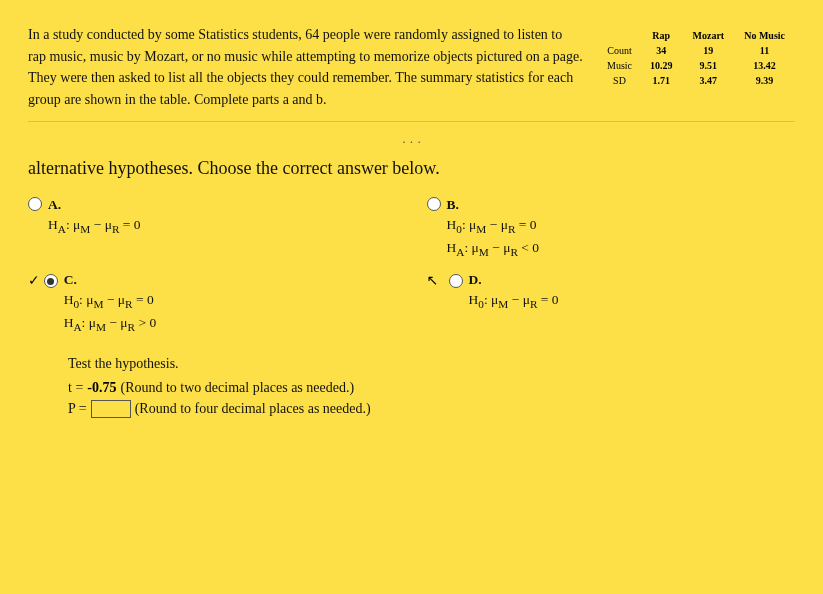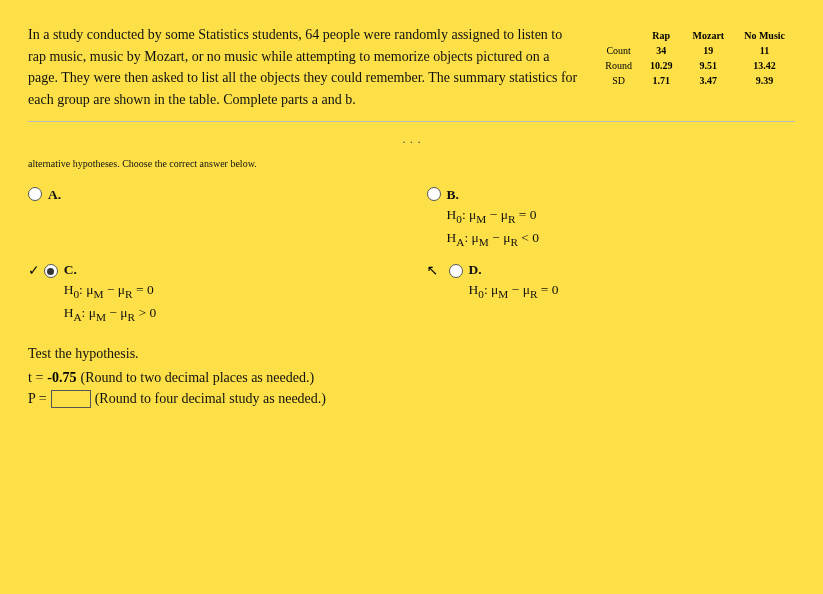--- a/index.html
+++ b/index.html
@@ -72,21 +72,21 @@
       border-top: 1px solid #bbb;
       margin: 10px 0 12px 0;
     }
     .ellipsis-row {
       text-align: center;
       margin-bottom: 8px;
       color: #555;
       font-size: 13px;
     }
     .alt-hypotheses-label {
-      font-size: 10px;
+      font-size: 18px;
       color: #111;
       margin-bottom: 16px;
     }
     .options-grid {
       display: grid;
       grid-template-columns: 1fr 1fr;
       gap: 10px 30px;
       margin-bottom: 20px;
     }
     .option {
@@ -123,20 +123,21 @@
     }
     .option-label .letter {
       font-weight: bold;
       margin-right: 3px;
     }
     .hyp-line {
       display: block;
     }
     .test-section {
       margin-top: 4px;
+      margin-left: 40px;
     }
     .test-label {
       font-size: 14px;
       color: #111;
       margin-bottom: 8px;
       font-style: normal;
     }
     .formula-row {
       font-size: 14px;
       color: #111;
@@ -179,21 +180,21 @@
           </tr>
         </thead>
         <tbody>
           <tr class="data-row">
             <td class="row-label">Count</td>
             <td>34</td>
             <td>19</td>
             <td>11</td>
           </tr>
           <tr class="data-row">
-            <td class="row-label">Round</td>
+            <td class="row-label">Music</td>
             <td>10.29</td>
             <td>9.51</td>
             <td>13.42</td>
           </tr>
           <tr class="data-row">
             <td class="row-label">SD</td>
             <td>1.71</td>
             <td>3.47</td>
             <td>9.39</td>
           </tr>
@@ -207,20 +208,23 @@
   <div class="ellipsis-row">· · ·</div>
 
   <div class="alt-hypotheses-label">alternative hypotheses. Choose the correct answer below.</div>
 
   <div class="options-grid">
 
     <div class="option">
       <div class="option-radio"></div>
       <div class="option-label">
         <span class="letter">A.</span>
+        <span class="hyp-line">
+          H<sub>A</sub>: μ<sub>M</sub> − μ<sub>R</sub> = 0
+        </span>
       </div>
     </div>
 
     <div class="option">
       <div class="option-radio"></div>
       <div class="option-label">
         <span class="letter">B.</span>
         <span class="hyp-line">
           H<sub>0</sub>: μ<sub>M</sub> − μ<sub>R</sub> = 0
         </span>
@@ -266,17 +270,17 @@
 
     <div class="formula-row">
       <span>t =</span>
       <span class="formula-value">-0.75</span>
       <span>(Round to two decimal places as needed.)</span>
     </div>
 
     <div class="formula-row">
       <span>P =</span>
       <span class="input-box"></span>
-      <span>(Round to four decimal study as needed.)</span>
+      <span>(Round to four decimal places as needed.)</span>
     </div>
   </div>
 
 </div>
 
 </body></html>

